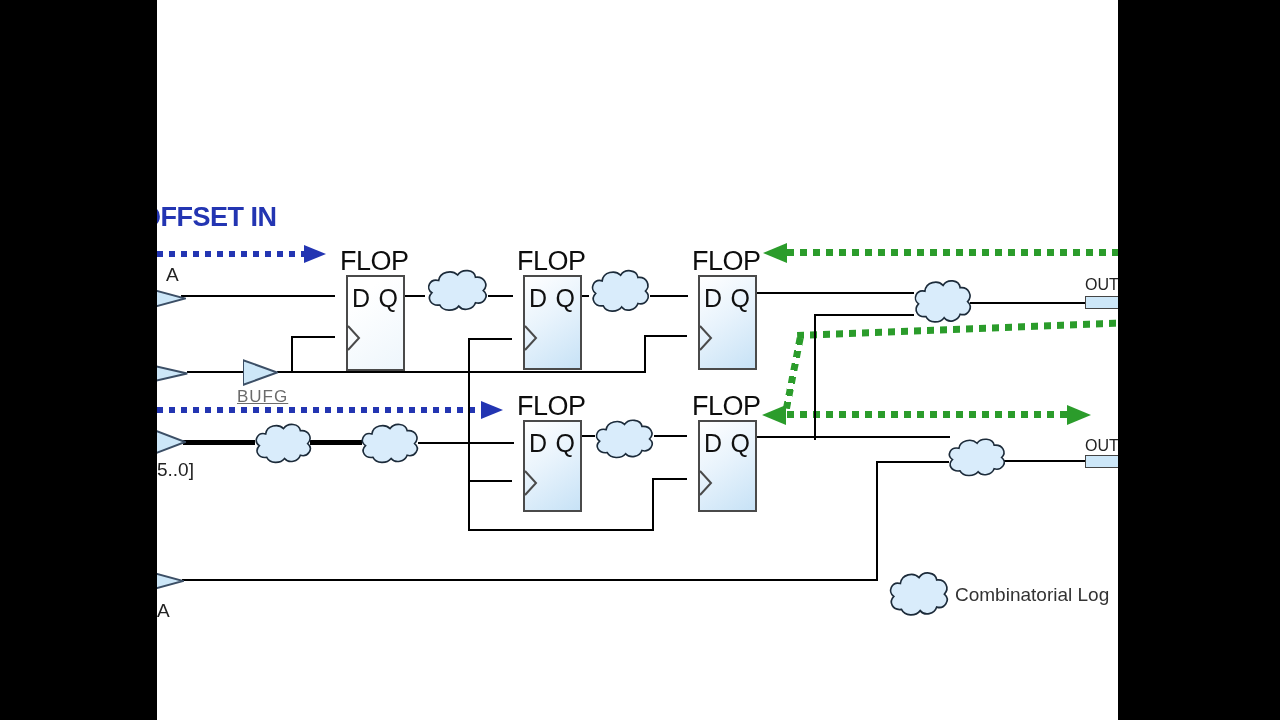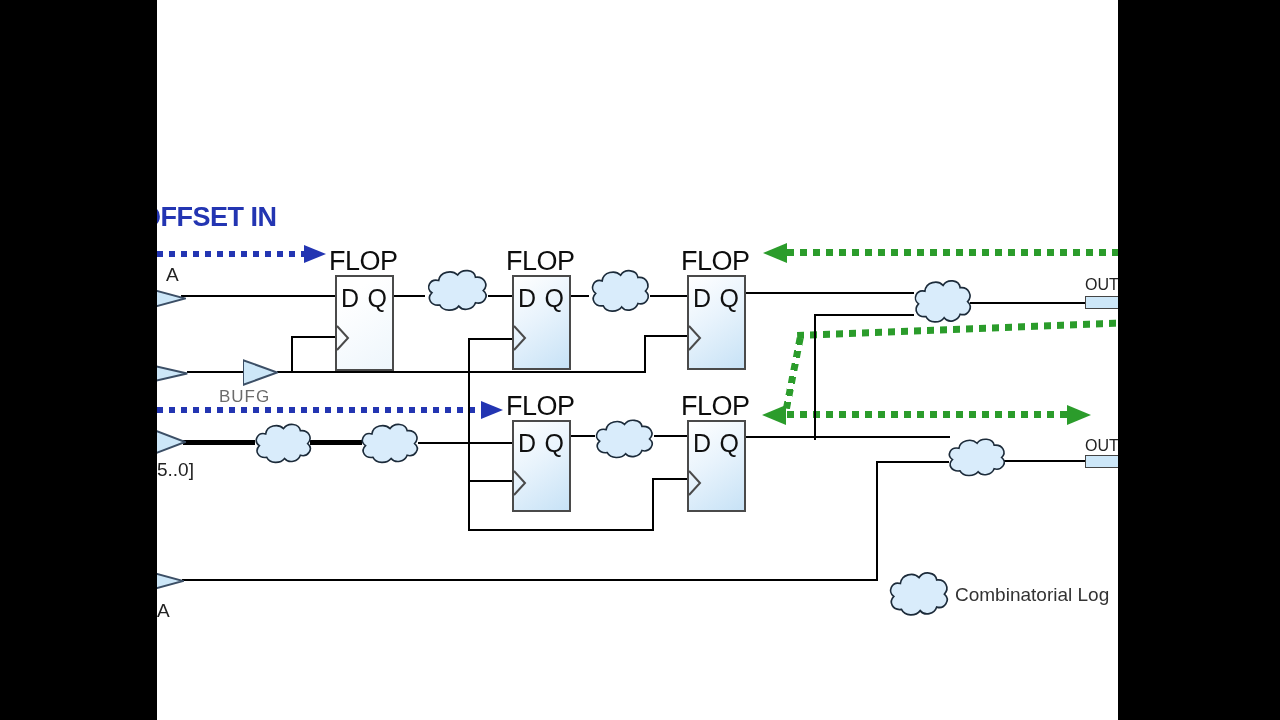--- a/index.html
+++ b/index.html
@@ -10,21 +10,21 @@
   .bar.right{left:1118px;width:162px;}
 
   .txt{position:absolute;white-space:nowrap;color:#222;}
   .offset-label{font-weight:bold;font-size:27px;letter-spacing:-0.5px;}
   .offset-in{color:var(--blue);}
   .offset-out{color:var(--green-text);}
 
   .wire{position:absolute;background:var(--wire);}
 
   .flop{position:absolute;border:2px solid var(--flop-stroke);
-        background:linear-gradient(145deg,#ffffff 0%,#e8f3fc 45%,#c7e2f6 100%);}
+        background:linear-gradient(145deg,#ffffff 0%,#e8f3fc 45%,#c7e2f6 100%);margin-left:11px;}
   .flop.light{background:linear-gradient(145deg,#ffffff 20%,#eef6fc 100%);}
   .flop .flop-title{position:absolute;top:-31px;left:-8px;font-size:27px;color:#0d0d0d;letter-spacing:-0.5px;}
   .flop .dq{position:absolute;font-size:25px;color:#101010;top:7px;}
   .flop .d{left:4px;} .flop .q{right:5px;}
   .flop .clk{position:absolute;left:-1px;top:48px;}
 
   .cloud-svg{position:absolute;}
   .cloud-svg path{fill:var(--cloud-fill);stroke:var(--cloud-stroke);stroke-width:3;}
   .pad-svg{position:absolute;}
   .pad-svg polygon{fill:var(--pad-fill);stroke:#3c4f66;stroke-width:2;vector-effect:non-scaling-stroke;}
@@ -181,21 +181,21 @@
   <div class="flop" style="left:687px;top:420px;width:55px;height:88px;">
     <div class="flop-title">FLOP</div>
     <span class="dq d">D</span>
     <span class="dq q">Q</span>
     <svg class="clk" width="14" height="26">
         <polyline points="1,1 12,13 1,25" fill="none" stroke="#4a4a4a" stroke-width="2"></polyline>
       </svg>
   </div>
 
   <div class="txt small-label" style="left:166px;top:264px;">A</div>
-  <div class="txt bufg-label" style="left:219px;top:387px;">BUFG</div>
+  <div class="txt bufg-label" style="left:237px;top:387px;text-decoration:underline;">BUFG</div>
   <div class="txt small-label" style="left:157px;top:459px;">5..0]</div>
   <div class="txt small-label" style="left:157px;top:600px;">A</div>
   <div class="txt out-label" style="left:1085px;top:276px;">OUT</div>
   <div class="txt out-label" style="left:1085px;top:437px;">OUT</div>
   <div class="txt legend-label" style="left:955px;top:584px;">Combinatorial Log</div>
 
 
   <div class="bar left"></div>
   <div class="bar right"></div>
 </div>

